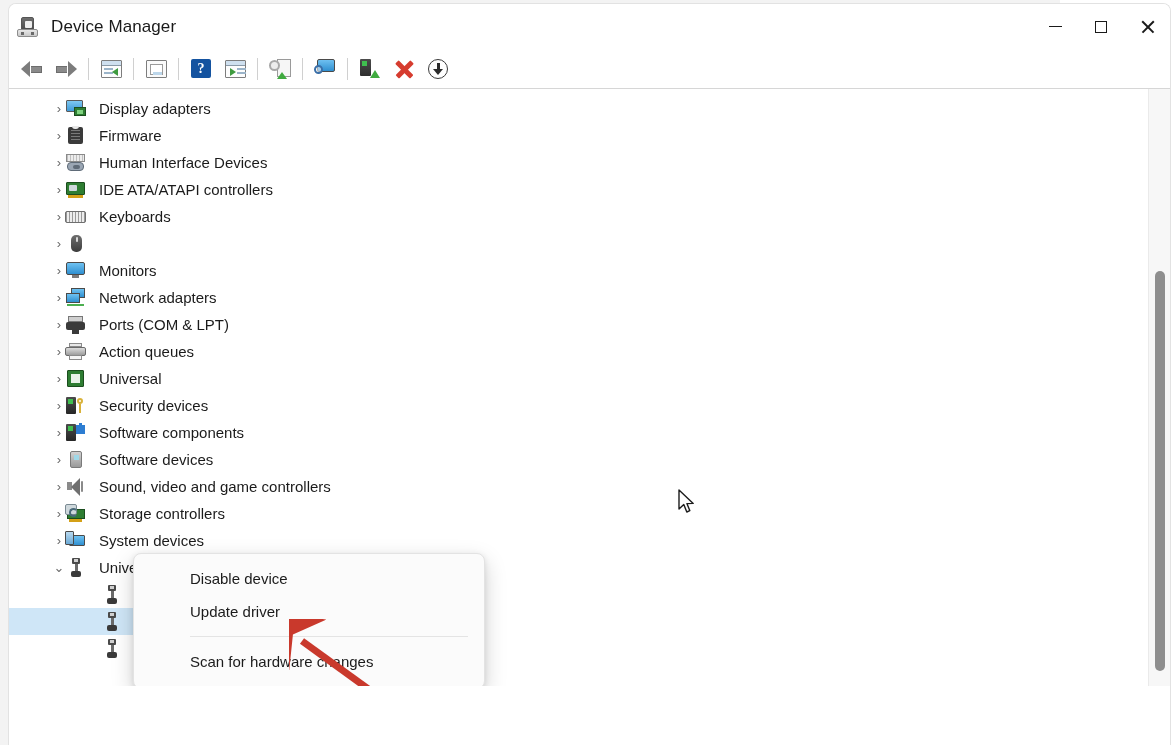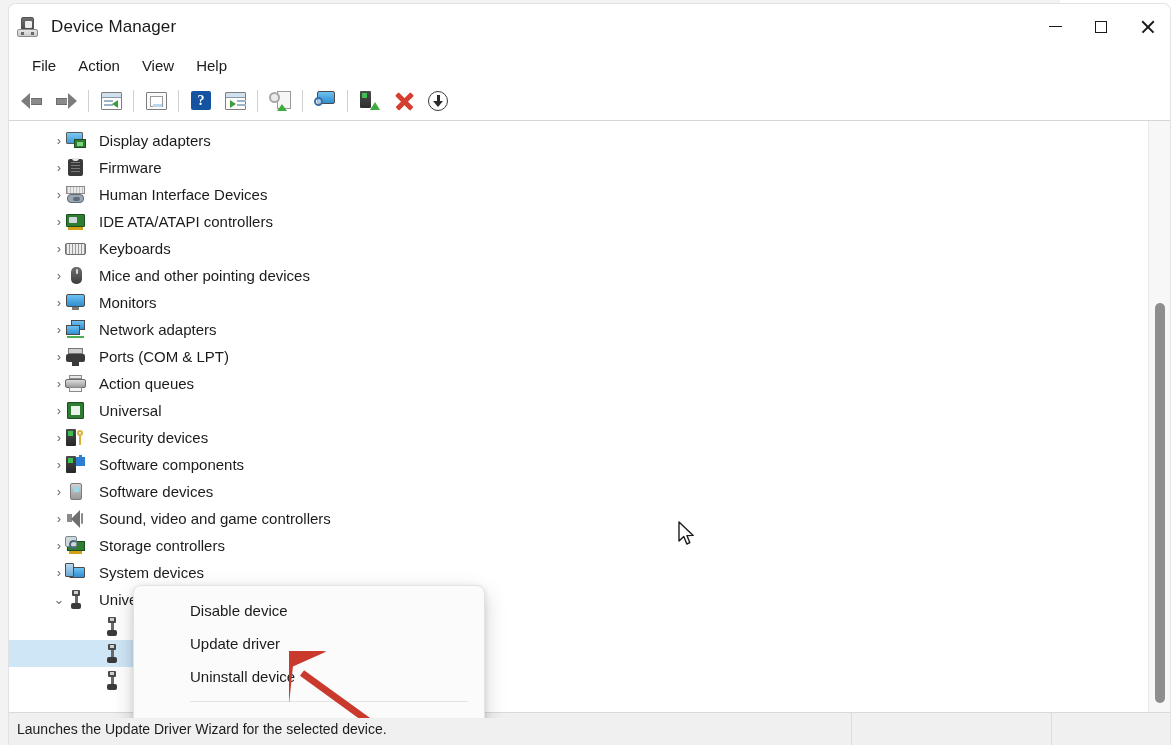--- a/index.html
+++ b/index.html
@@ -523,26 +523,20 @@
         </div>
         <div class="win-btn">
           <span class="glyph-max"></span>
         </div>
         <div class="win-btn close">
           <span class="glyph-close"></span>
         </div>
       </div>
     </div>
 
-    <div class="menubar">
-      <div class="menu-item">File</div>
-      <div class="menu-item">Action</div>
-      <div class="menu-item">View</div>
-      <div class="menu-item">Help</div>
-    </div>
 
     <div class="toolbar">
       <div class="tb-btn">
         <span class="ico-arrow back">
             <i class="shaft"></i>
             <i class="head"></i>
           </span>
       </div>
       <div class="tb-btn">
         <span class="ico-arrow fwd">
@@ -651,21 +645,20 @@
               <i class="k"></i>
             </span>
           <span class="label">Keyboards</span>
         </div>
 
         <div class="row">
           <span class="chev">›</span>
           <span class="dico ic-mouse">
               <i class="m"></i>
             </span>
-          <span class="label">Mice and other pointing devices</span>
         </div>
 
         <div class="row">
           <span class="chev">›</span>
           <span class="dico ic-mon">
               <i class="m"></i>
               <i class="s"></i>
             </span>
           <span class="label">Monitors</span>
         </div>
@@ -803,42 +796,34 @@
 
       </div>
 
       <div class="scrollbar">
         <div class="scroll-thumb"></div>
       </div>
 
       <div class="ctxmenu">
         <div class="ctx-item">Disable device</div>
         <div class="ctx-item">Update driver</div>
-        <div class="ctx-item">Uninstall device</div>
         <div class="ctx-sep"></div>
         <div class="ctx-item">Scan for hardware changes</div>
 
       </div>
 
       <svg class="annot" viewBox="0 0 190 140">
         <defs>
           <marker id="ah" markerWidth="9" markerHeight="9" refX="1" refY="4.5" orient="auto">
             <path d="M0,0 L9,4.5 L0,9 L2.6,4.5 Z" fill="#c9392c"></path>
           </marker>
         </defs>
         <line x1="165" y1="132" x2="13" y2="22" stroke="#c9392c" stroke-width="7" stroke-linecap="butt" marker-end="url(#ah)"></line>
       </svg>
 
       <svg class="cursor" width="20" height="28" viewBox="0 0 20 28">
         <path d="M2,1 L2,20 L6.8,15.6 L9.8,23 L12.8,21.6 L9.9,14.6 L16.2,14.4 Z" fill="#ffffff" stroke="#1c1c1c" stroke-width="1.4" stroke-linejoin="round"></path>
       </svg>
     </div>
 
-    <div class="statusbar">
-      <div class="status-pane p1">
-        <span>Launches the Update Driver Wizard for the selected device.</span>
-      </div>
-      <div class="status-pane p2"></div>
-      <div class="status-pane p3"></div>
-    </div>
 
   </div>
 </div>
 
 </body></html>

